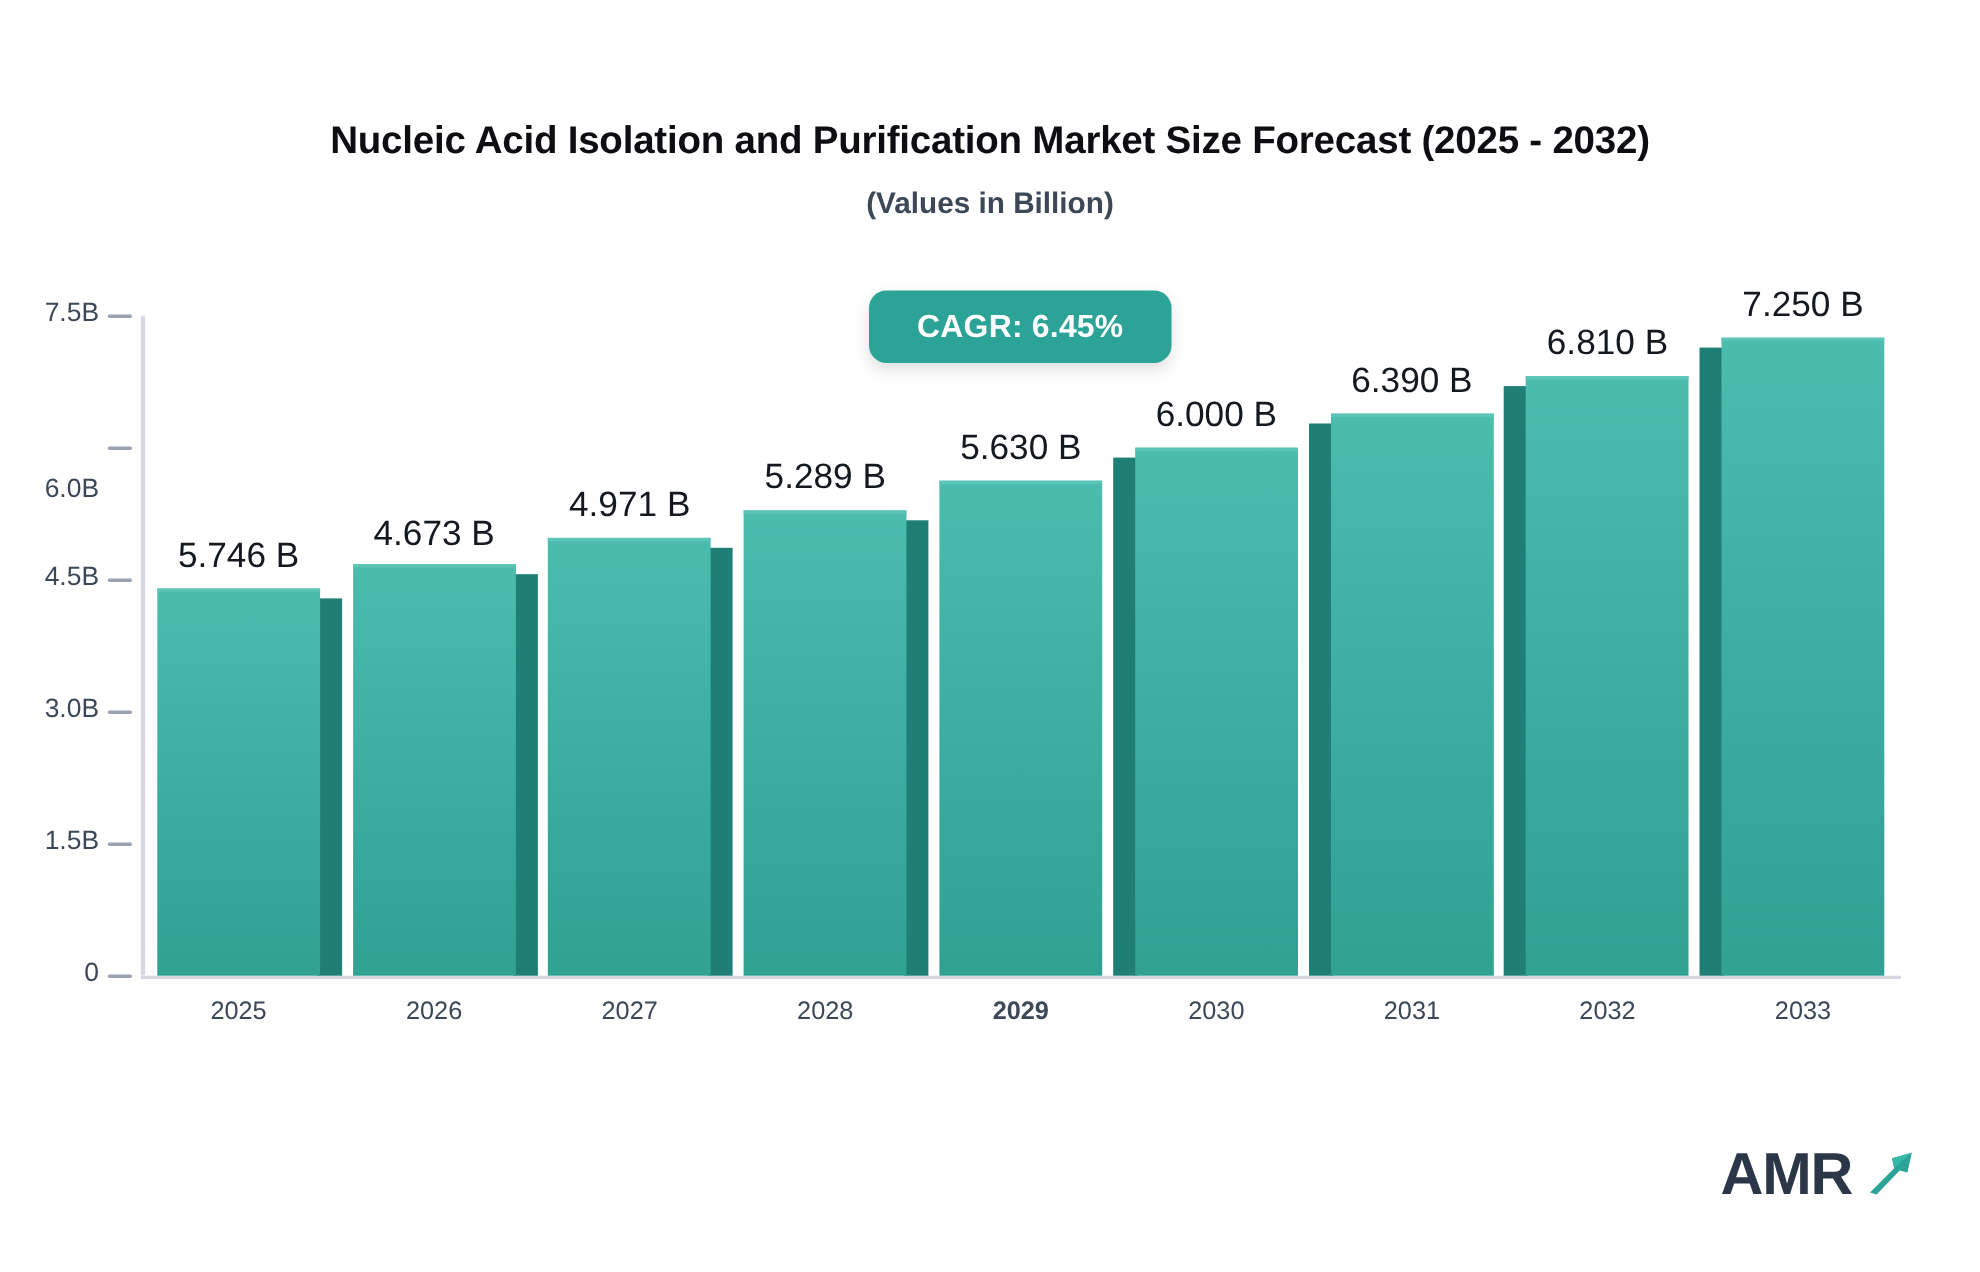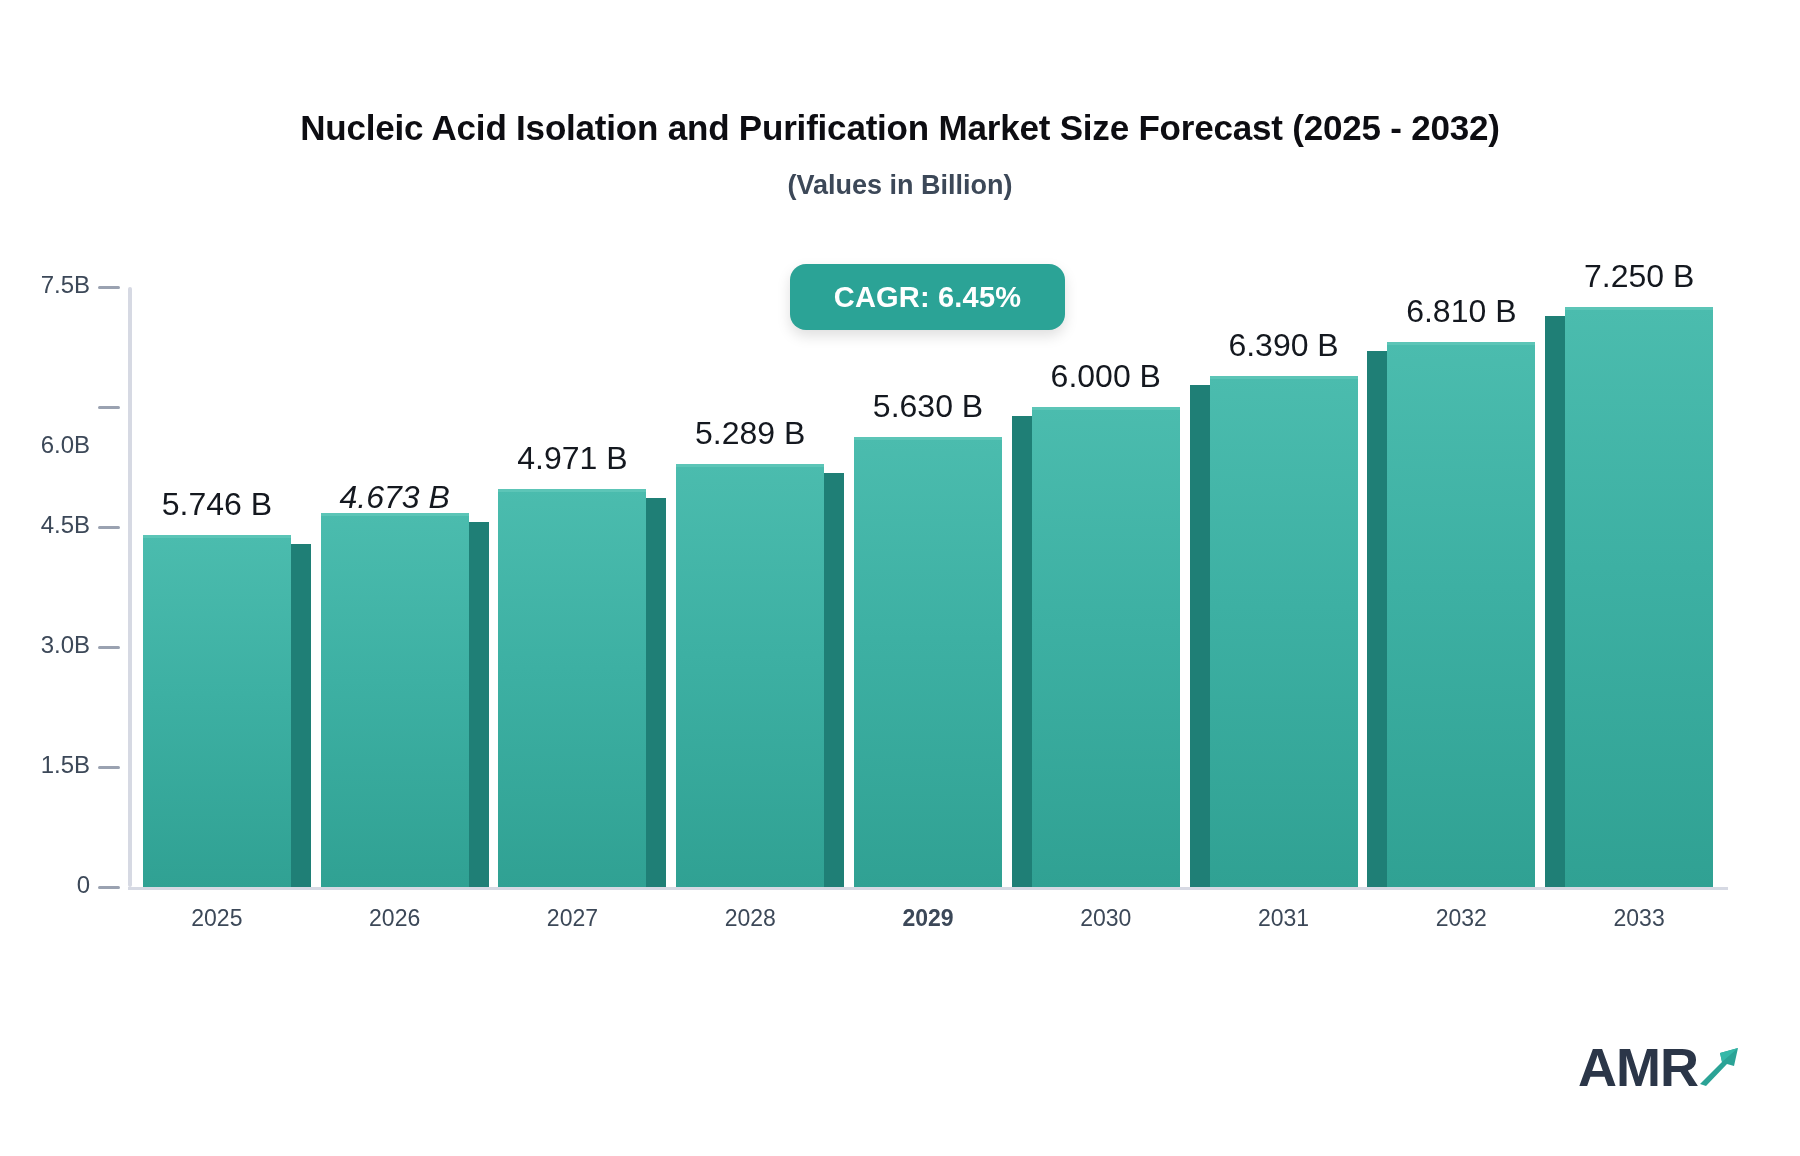--- a/index.html
+++ b/index.html
@@ -147,21 +147,21 @@
     top: 905px;
   }
 
   
   #amr-logo {
     position: absolute;
     right: 58px;
     bottom: 62px;
     display: flex;
     align-items: flex-end;
-    gap: 2px;
+    gap: 16px;
   }
   #amr-logo .amr-text {
     font-size: 54px;
     font-weight: 700;
     color: #2b3648;
     letter-spacing: -1px;
     line-height: 1;
   }
   #amr-logo .amr-arrow {
     position: relative;
@@ -218,21 +218,21 @@
           <div class="bar-face" style="height: 351.76px;">
             <div class="bar-top-cap"></div>
           </div>
           <div class="bar-value" style="left: -56px; bottom: 363.76px;">5.746 B</div>
         </div>
         <div class="bar-group" style="left: 192.667px; width: 148px; height: 373.84px;">
           <div class="bar-side right" style="height: 364.84px; right: -20px;"></div>
           <div class="bar-face" style="height: 373.84px;">
             <div class="bar-top-cap"></div>
           </div>
-          <div class="bar-value" style="left: -56px; bottom: 371px; font-style: italic;">4.673 B</div>
+          <div class="bar-value" style="left: -56px; bottom: 384px;">4.673 B</div>
         </div>
         <div class="bar-group" style="left: 370.444px; width: 148px; height: 397.68px;">
           <div class="bar-side right" style="height: 388.68px; right: -20px;"></div>
           <div class="bar-face" style="height: 397.68px;">
             <div class="bar-top-cap"></div>
           </div>
           <div class="bar-value" style="left: -56px; bottom: 409.68px;">4.971 B</div>
         </div>
         <div class="bar-group" style="left: 548.222px; width: 148px; height: 423.12px;">
           <div class="bar-side right" style="height: 414.12px; right: -20px;"></div>

